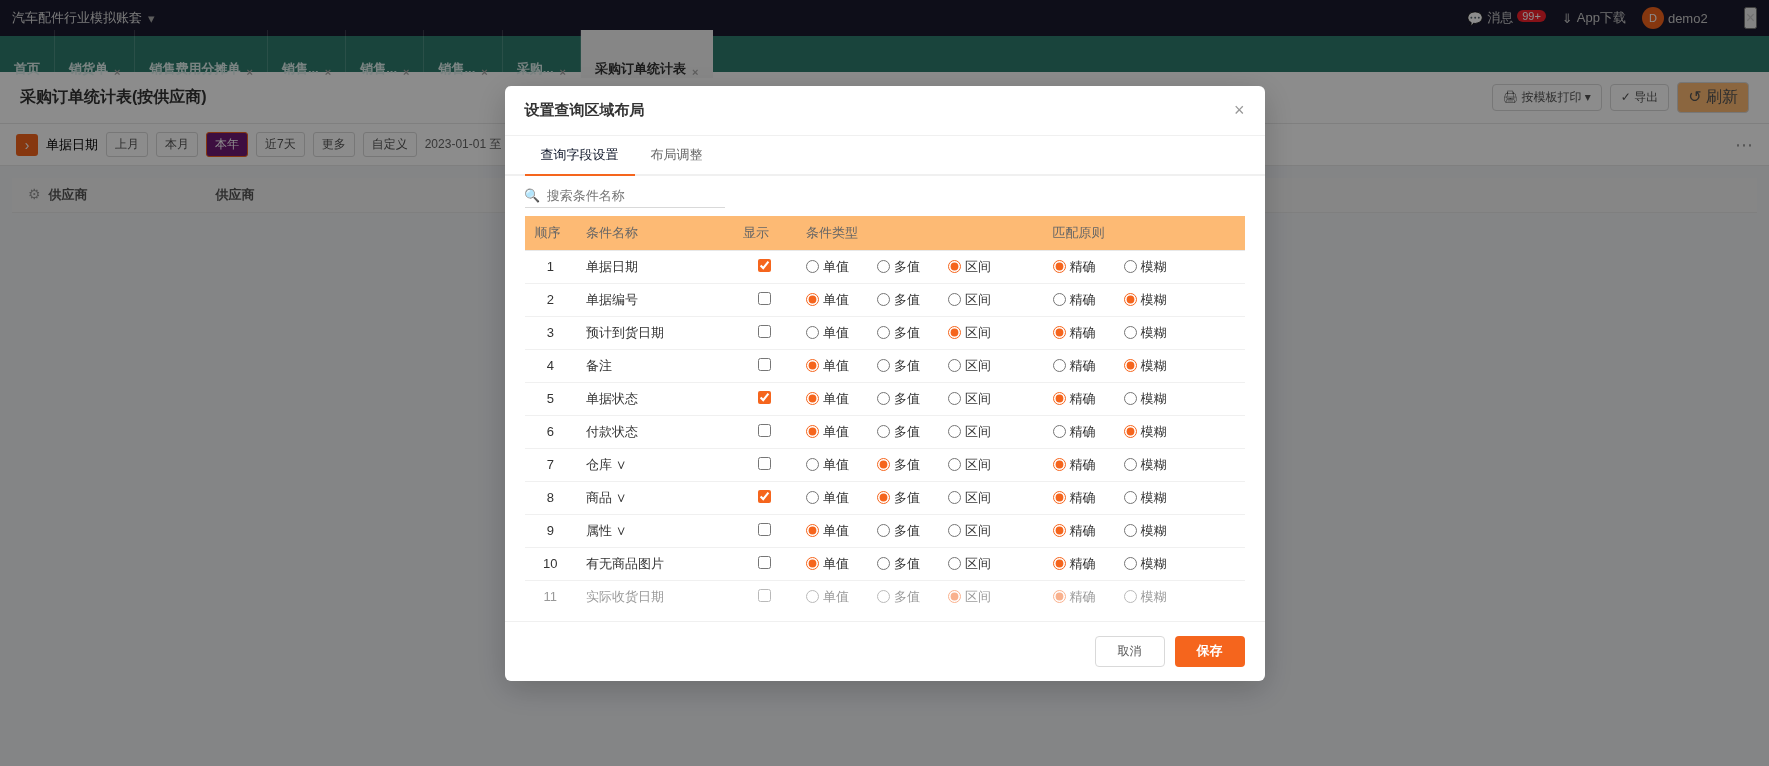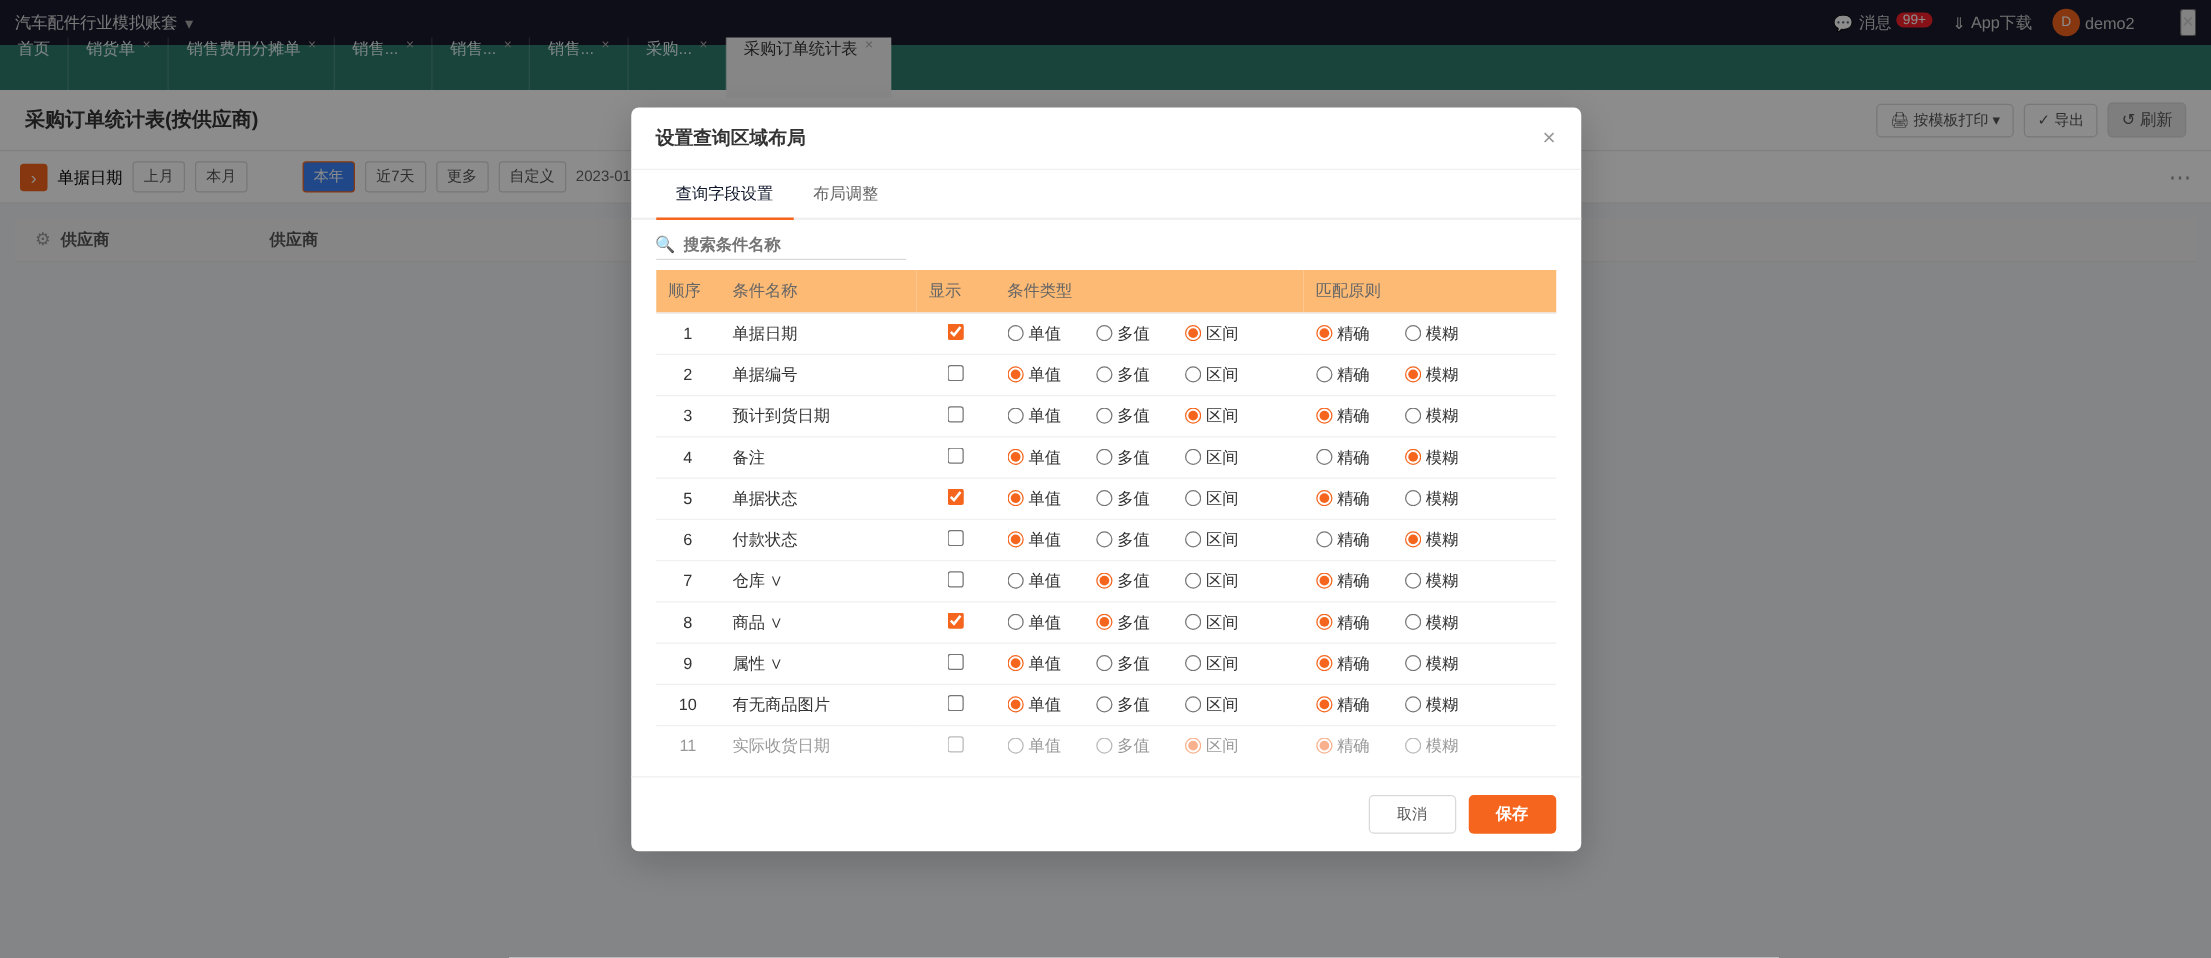--- a/index.html
+++ b/index.html
@@ -27,62 +27,63 @@
     .tab-bar {
       background: #2e7d6e;
       height: 36px;
       display: flex;
       align-items: center;
       padding: 0 0 0 0;
     }
     .tab-item {
       height: 48px;
       padding: 0 14px;
-      display: flex; align-items: flex-start;
+      display: flex; align-items: flex-end;
       color: #e0f0ee;
       font-size: 13px;
       cursor: pointer;
       border-right: 1px solid rgba(255,255,255,0.15);
+      font-weight: bold;
     }
     .tab-item.active {
       background: #f5f5f5;
       color: #333;
     }
     .tab-item .tab-close { margin-left: 6px; font-size: 11px; color: #aaa; }
 
     
     .page-header {
       background: #fff;
       padding: 10px 20px;
       display: flex;
       align-items: center;
       justify-content: space-between;
       border-bottom: 1px solid #e8e8e8;
     }
     .page-title { font-size: 16px; font-weight: bold; color: #333; }
     .page-actions { display: flex; gap: 8px; align-items: center; }
     .btn-print { border: 1px solid #d9d9d9; background: #fff; padding: 4px 10px; border-radius: 4px; cursor: pointer; font-size: 12px; color: #555; }
     .btn-export { border: 1px solid #d9d9d9; background: #fff; padding: 4px 10px; border-radius: 4px; cursor: pointer; font-size: 12px; color: #555; }
-    .btn-refresh { border: 1px solid #d9d9d9; background: #e5e5e5; padding: 4px 10px; border-radius: 4px; cursor: pointer; font-size: 13px; color: #555; }
+    .btn-refresh { border: 1px solid #d9d9d9; background: #fdba74; padding: 4px 10px; border-radius: 4px; cursor: pointer; font-size: 16px; color: #555; }
 
     
     .filter-bar {
       background: #fff;
       padding: 8px 16px;
       display: flex;
       align-items: center;
       gap: 8px;
       border-bottom: 1px solid #e8e8e8;
     }
     .filter-toggle { background: #f5651d; color: #fff; border: none; width: 22px; height: 22px; border-radius: 3px; cursor: pointer; font-size: 14px; }
     .filter-date-btn {
       padding: 3px 8px; border: 1px solid #d9d9d9; background: #fff;
       border-radius: 3px; cursor: pointer; font-size: 12px; color: #555;
     }
-    .filter-date-btn.active { background: #3b82f6; color: #fff; border-color: #f5651d; margin-left: 36px; }
+    .filter-date-btn.active { background: #701a75; color: #fff; border-color: #f5651d; }
     .filter-date-range { color: #666; font-size: 12px; }
 
     
     .content-area {
       background: #f0f2f5;
       padding: 12px;
       min-height: 500px;
       position: relative;
     }
     .table-area {
@@ -155,21 +156,21 @@
     }
     .search-wrap {
       display: flex; align-items: center;
       border-bottom: 1px solid #d9d9d9;
       width: 200px;
       padding-bottom: 4px;
     }
     .search-icon { color: #aaa; margin-right: 6px; }
     .search-input {
       border: none; outline: none; font-size: 13px; color: #000000;
-      background: transparent; width: 160px; font-weight: bold;
+      background: transparent; width: 160px;
     }
 
     
     .dialog-table { flex: 1; overflow-y: auto; padding: 0 20px 0 20px; margin-top: 8px; }
     .table { width: 100%; border-collapse: collapse; }
     .table th {
       background: #fdba74;
       border-bottom: 1px solid #e8e8e8;
       padding: 8px 10px;
       text-align: left;

